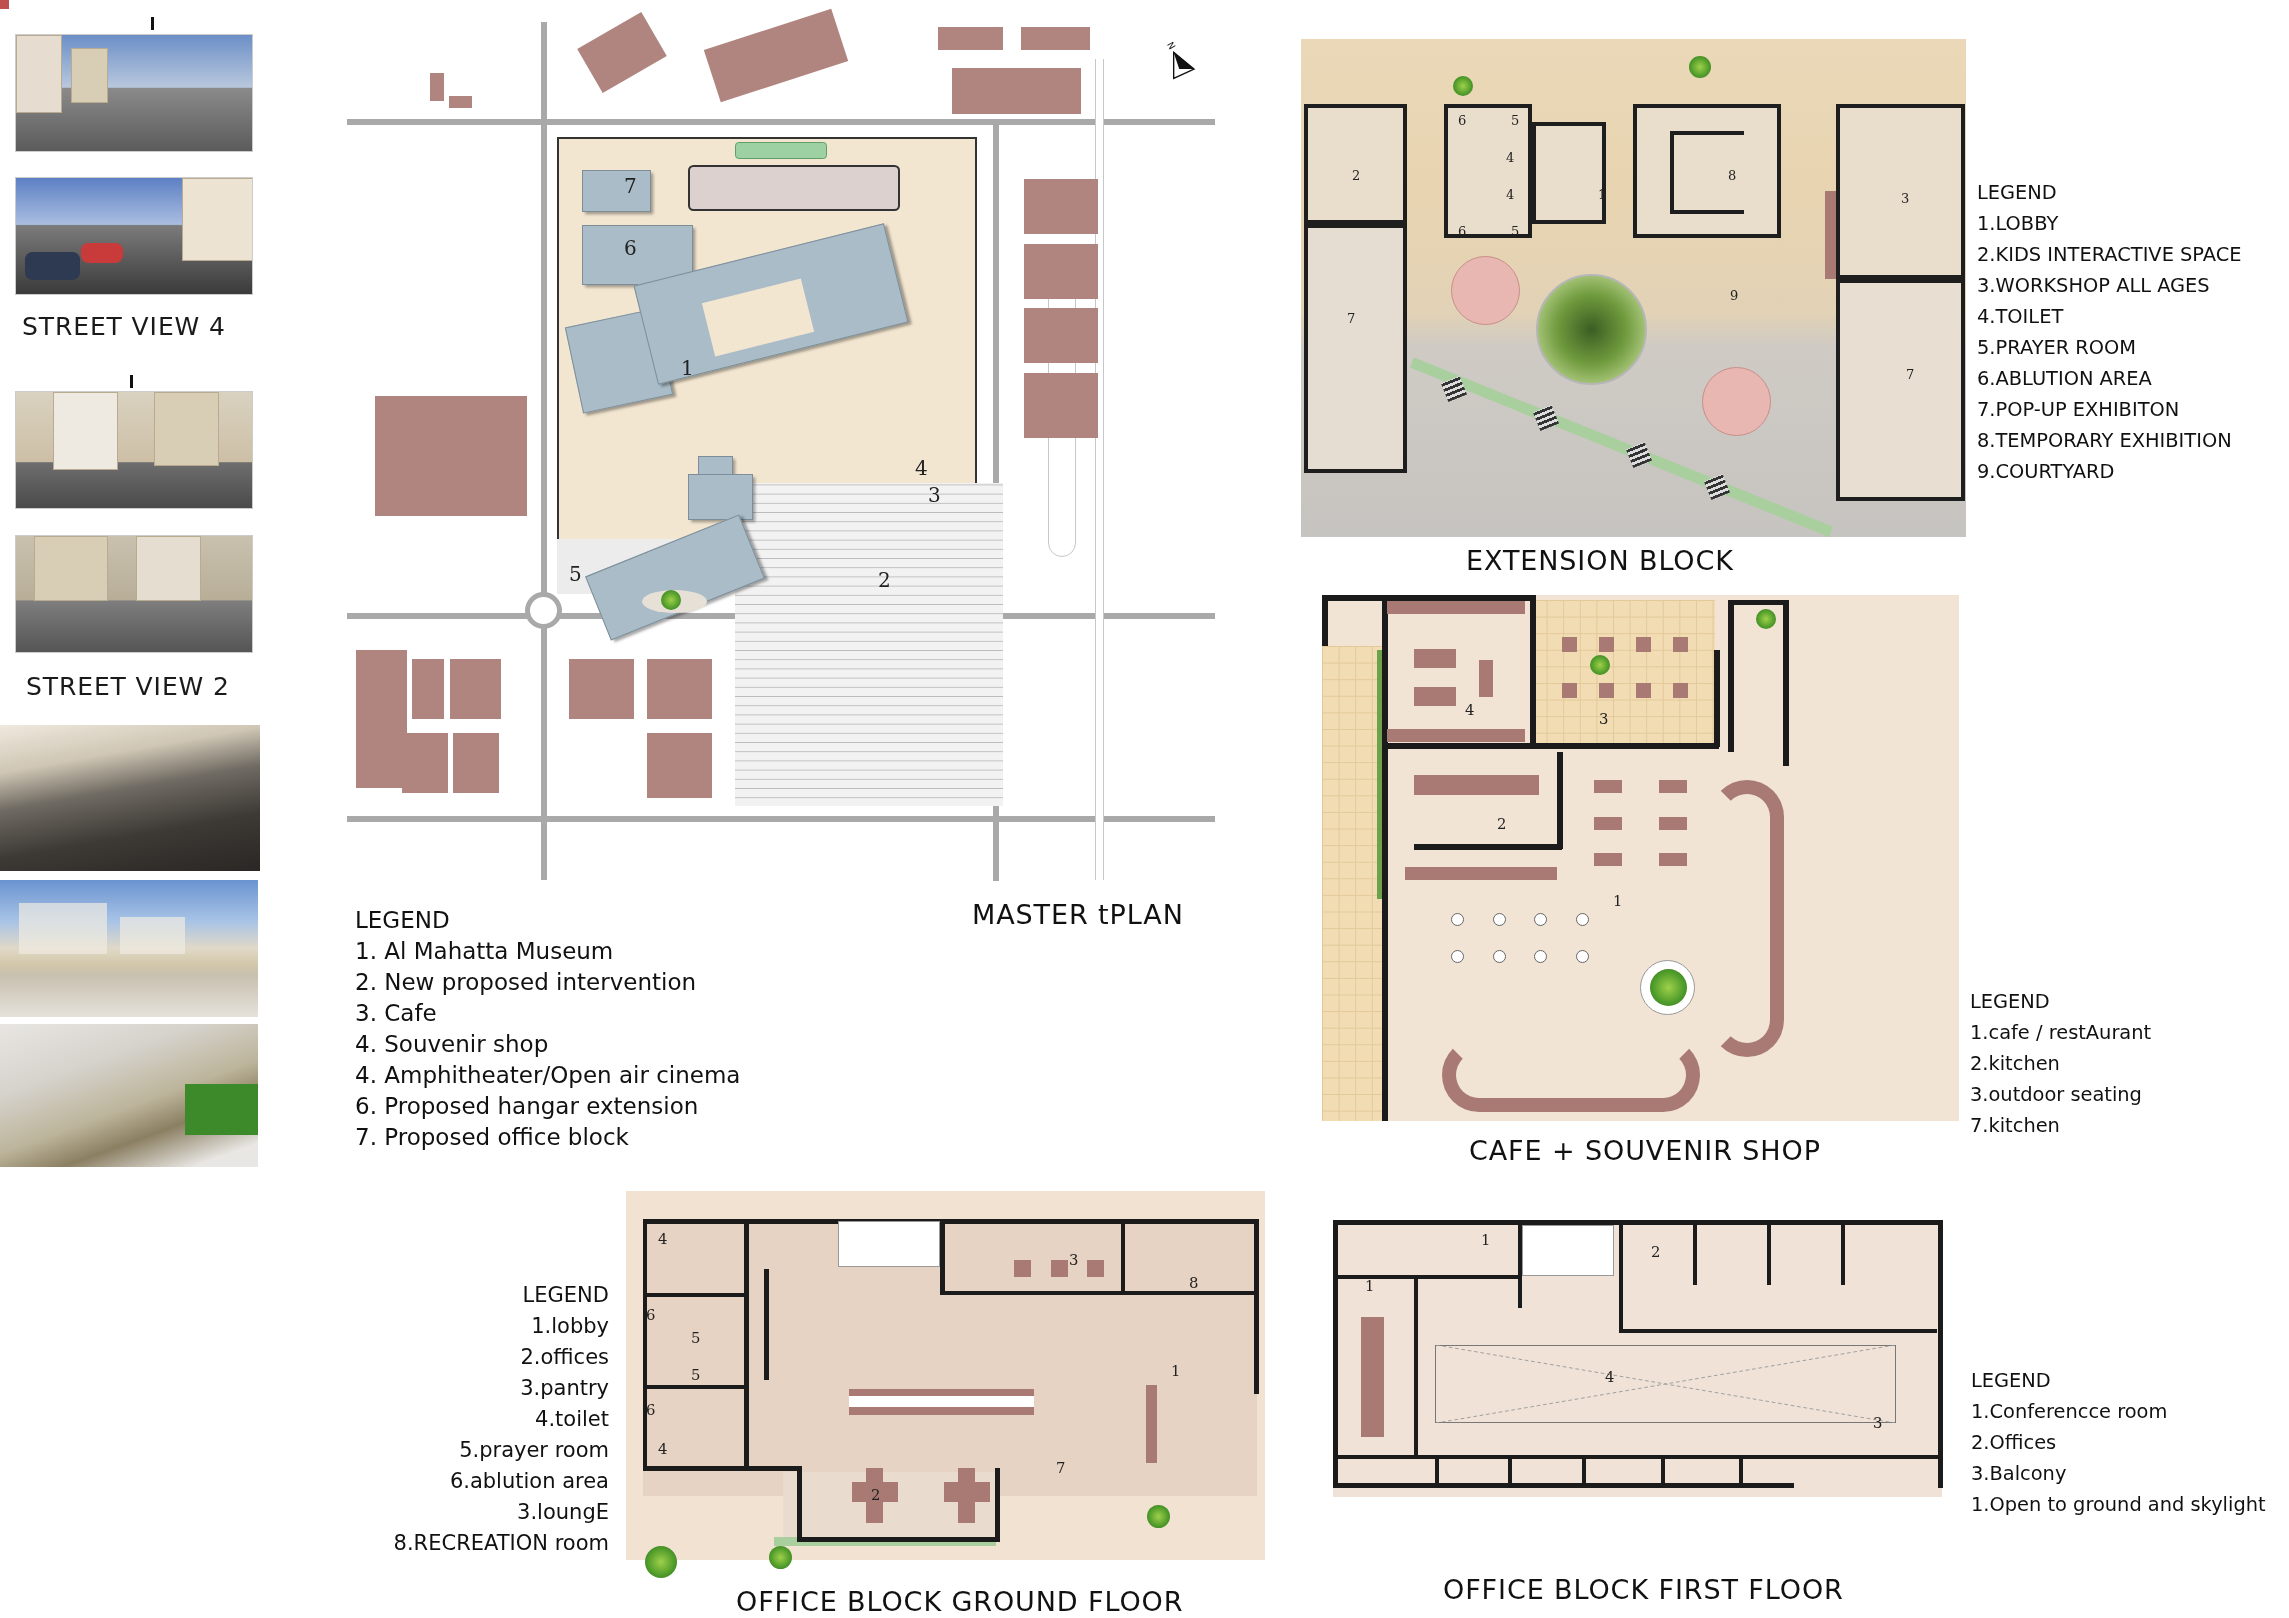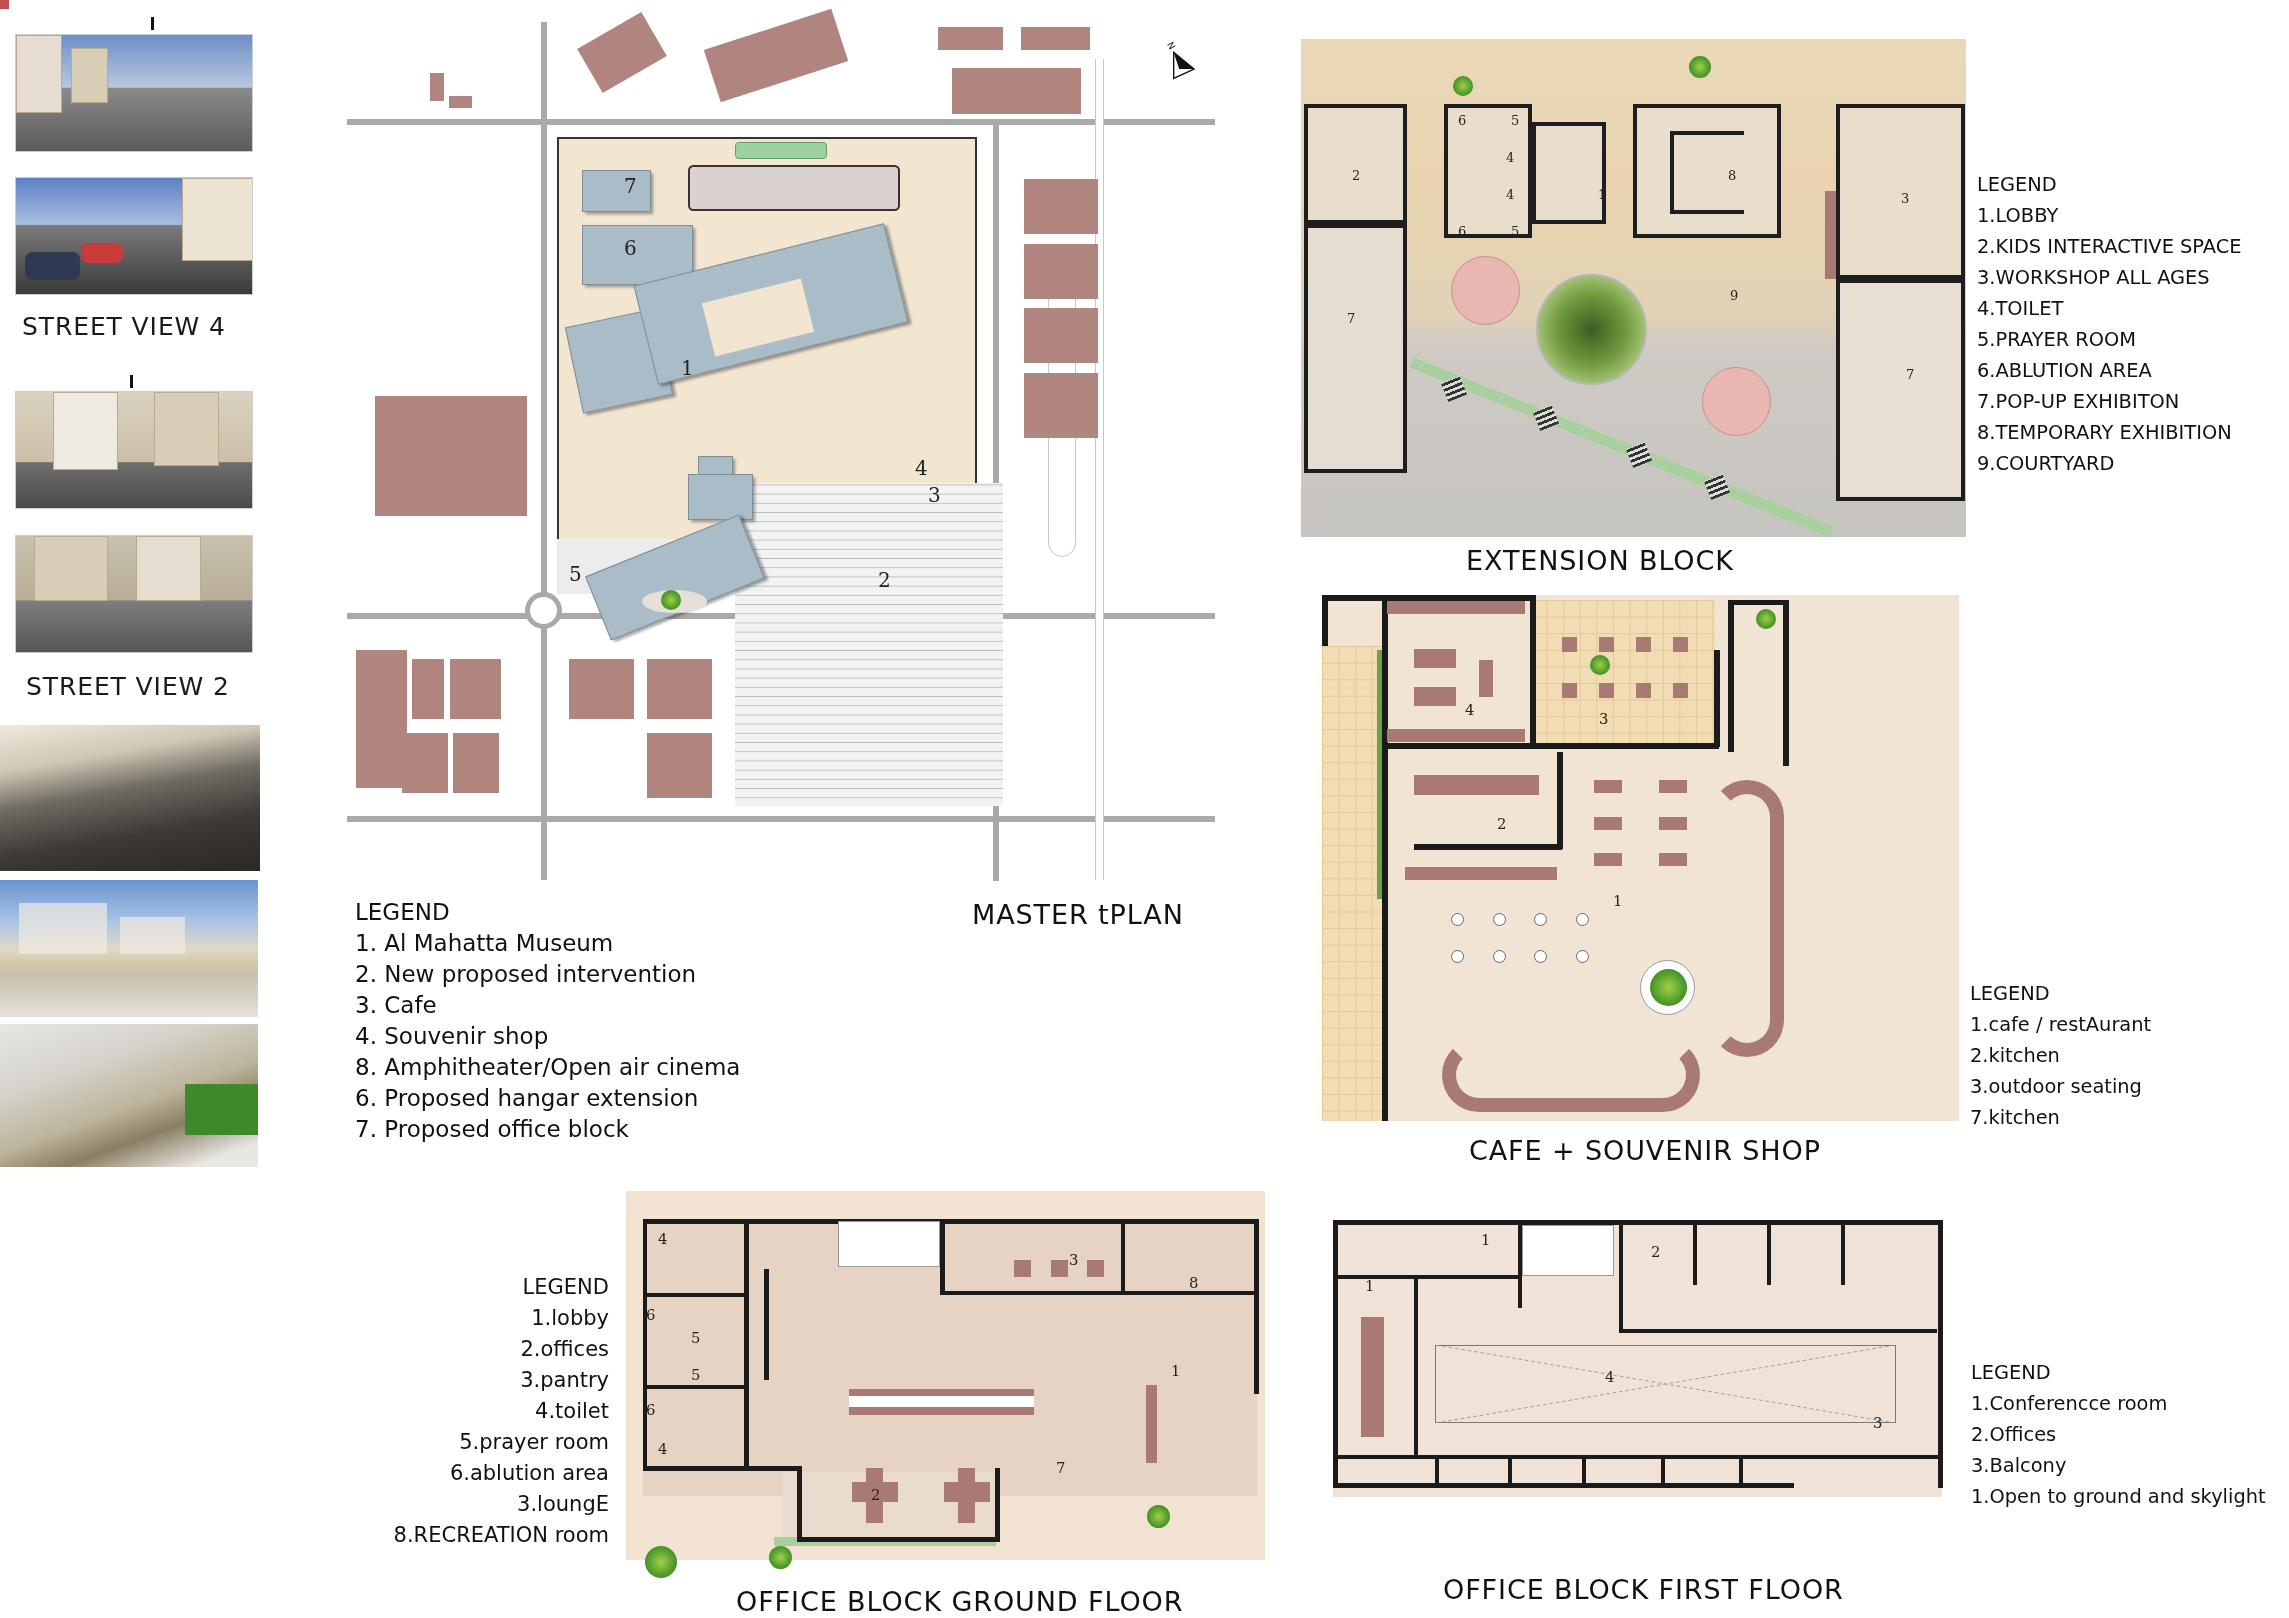--- a/index.html
+++ b/index.html
@@ -25,21 +25,21 @@
   .mp { position: absolute; left: 347px; top: 22px; width: 868px; height: 858px; background: #fff; }
   .road { position: absolute; background: #a9a9a9; }
   .road-light { position: absolute; border: 1.8px solid #c7c7c7; background: #fff; }
   .brown { position: absolute; background: #b1857f; }
   .site { position: absolute; background: #f3e6d1; border: 2.8px solid #333; }
   .blue { position: absolute; background: #a9bcc8; border: 0.9px solid #7d8e98; box-shadow: 2.8px 2.8px 2.8px rgba(0,0,0,0.35); }
   .num { position: absolute; font-size: 20px; color: #222; font-family: "DejaVu Serif", serif; }
   .stripes { position: absolute; background: repeating-linear-gradient(0deg, #f2f2f2 0px, #f2f2f2 7.4px, #bdbdbd 8.3px, #f2f2f2 9.2px); }
   .green-strip { position: absolute; background: #9dd1a3; border: 0.9px solid #5fa066; }
 
-  .legend { position: absolute; font-family: "DejaVu Sans", sans-serif; color: #111; }
+  .legend { position: absolute; font-family: "DejaVu Sans", sans-serif; color: #111; margin-top: 8px; }
   .legend .row { white-space: nowrap; }
   .mp-legend { font-size: 23px; line-height: 31px; }
   .plan-title { position: absolute; font-size: 27px; letter-spacing: 0.9px; color: #111; white-space: nowrap; }
 
   
   .ext { position: absolute; left: 1301px; top: 39px; width: 665px; height: 498px;
          background: linear-gradient(#ead8b8 0%, #e8d4b0 30%, #e2d2b6 55%, #cfcac4 62%, #c6c4c0 100%); }
   .room { position: absolute; background: #e9ddcc; border: 4.6px solid #1e1e1e; }
   .pinkcirc { position: absolute; border-radius: 50%; background: #e9b7b2; border: 0.9px solid #c98e88; }
   .tree { position: absolute; border-radius: 50%; background: radial-gradient(circle, #9fd04a 0%, #4e9b2a 60%, #2f6e1d 100%); }
@@ -166,21 +166,21 @@
     <span class="abs" style="left:0;top:-5.5px;font-size:9.2px;transform:rotate(60deg);">N</span>
   </div>
 </div>
 
 <div class="legend mp-legend" style="left:355px;top:897px;">
   <div class="row">LEGEND</div>
   <div class="row">1. Al Mahatta Museum</div>
   <div class="row">2. New proposed intervention</div>
   <div class="row">3. Cafe</div>
   <div class="row">4. Souvenir shop</div>
-  <div class="row">8. Amphitheater/Open air cinema</div>
+  <div class="row">4. Amphitheater/Open air cinema</div>
   <div class="row">6. Proposed hangar extension</div>
   <div class="row">7. Proposed office block</div>
 </div>
 <div class="plan-title" style="left:972px;top:899px;">MASTER tPLAN</div>
 
 <div class="ext">
   <div class="room" style="left:2.8px;top:65px;width:103px;height:120px;"></div>
   <div class="room" style="left:2.8px;top:185px;width:103px;height:249px;background:#e5ddd2;"></div>
   <div class="room" style="left:143px;top:65px;width:88px;height:134px;"></div>
   <div class="room" style="left:231px;top:83px;width:74px;height:102px;"></div>

